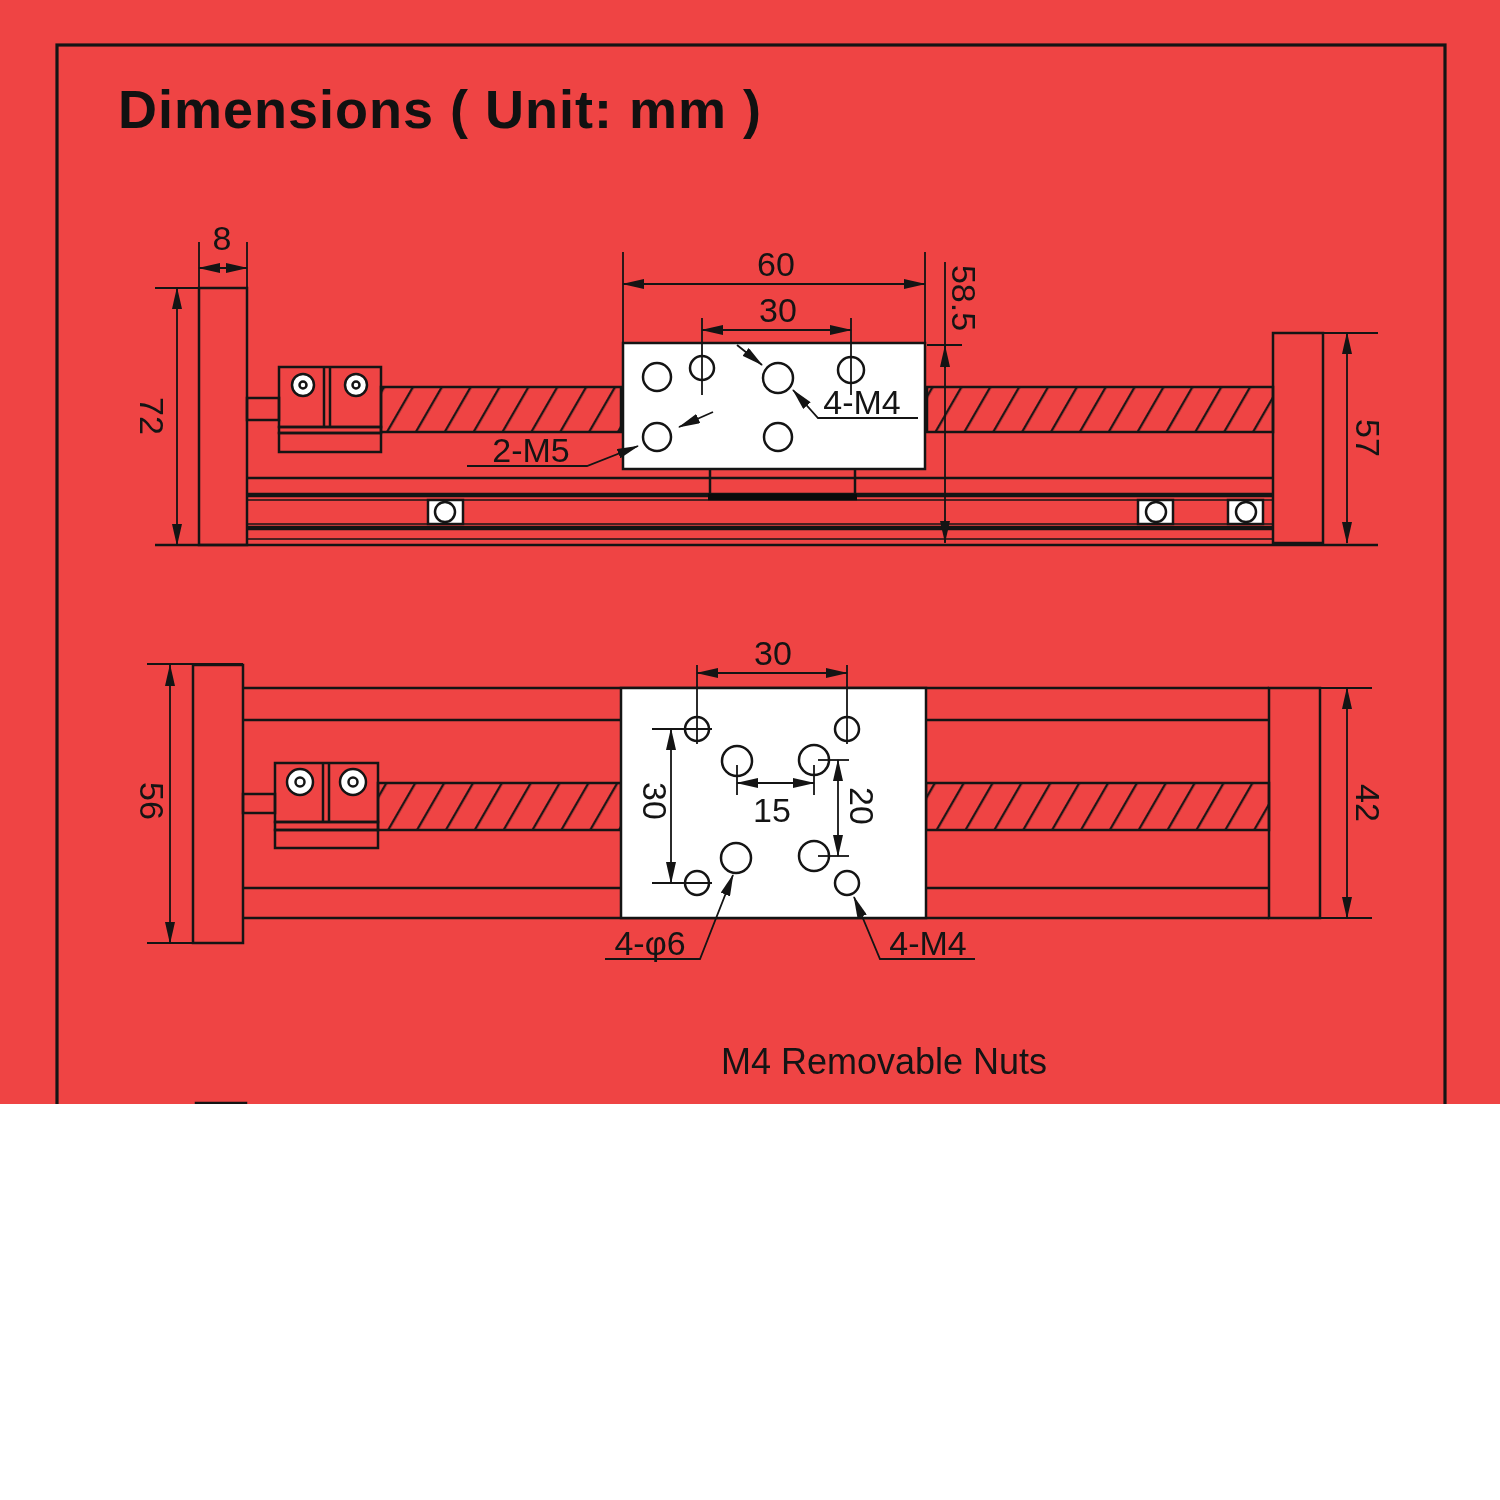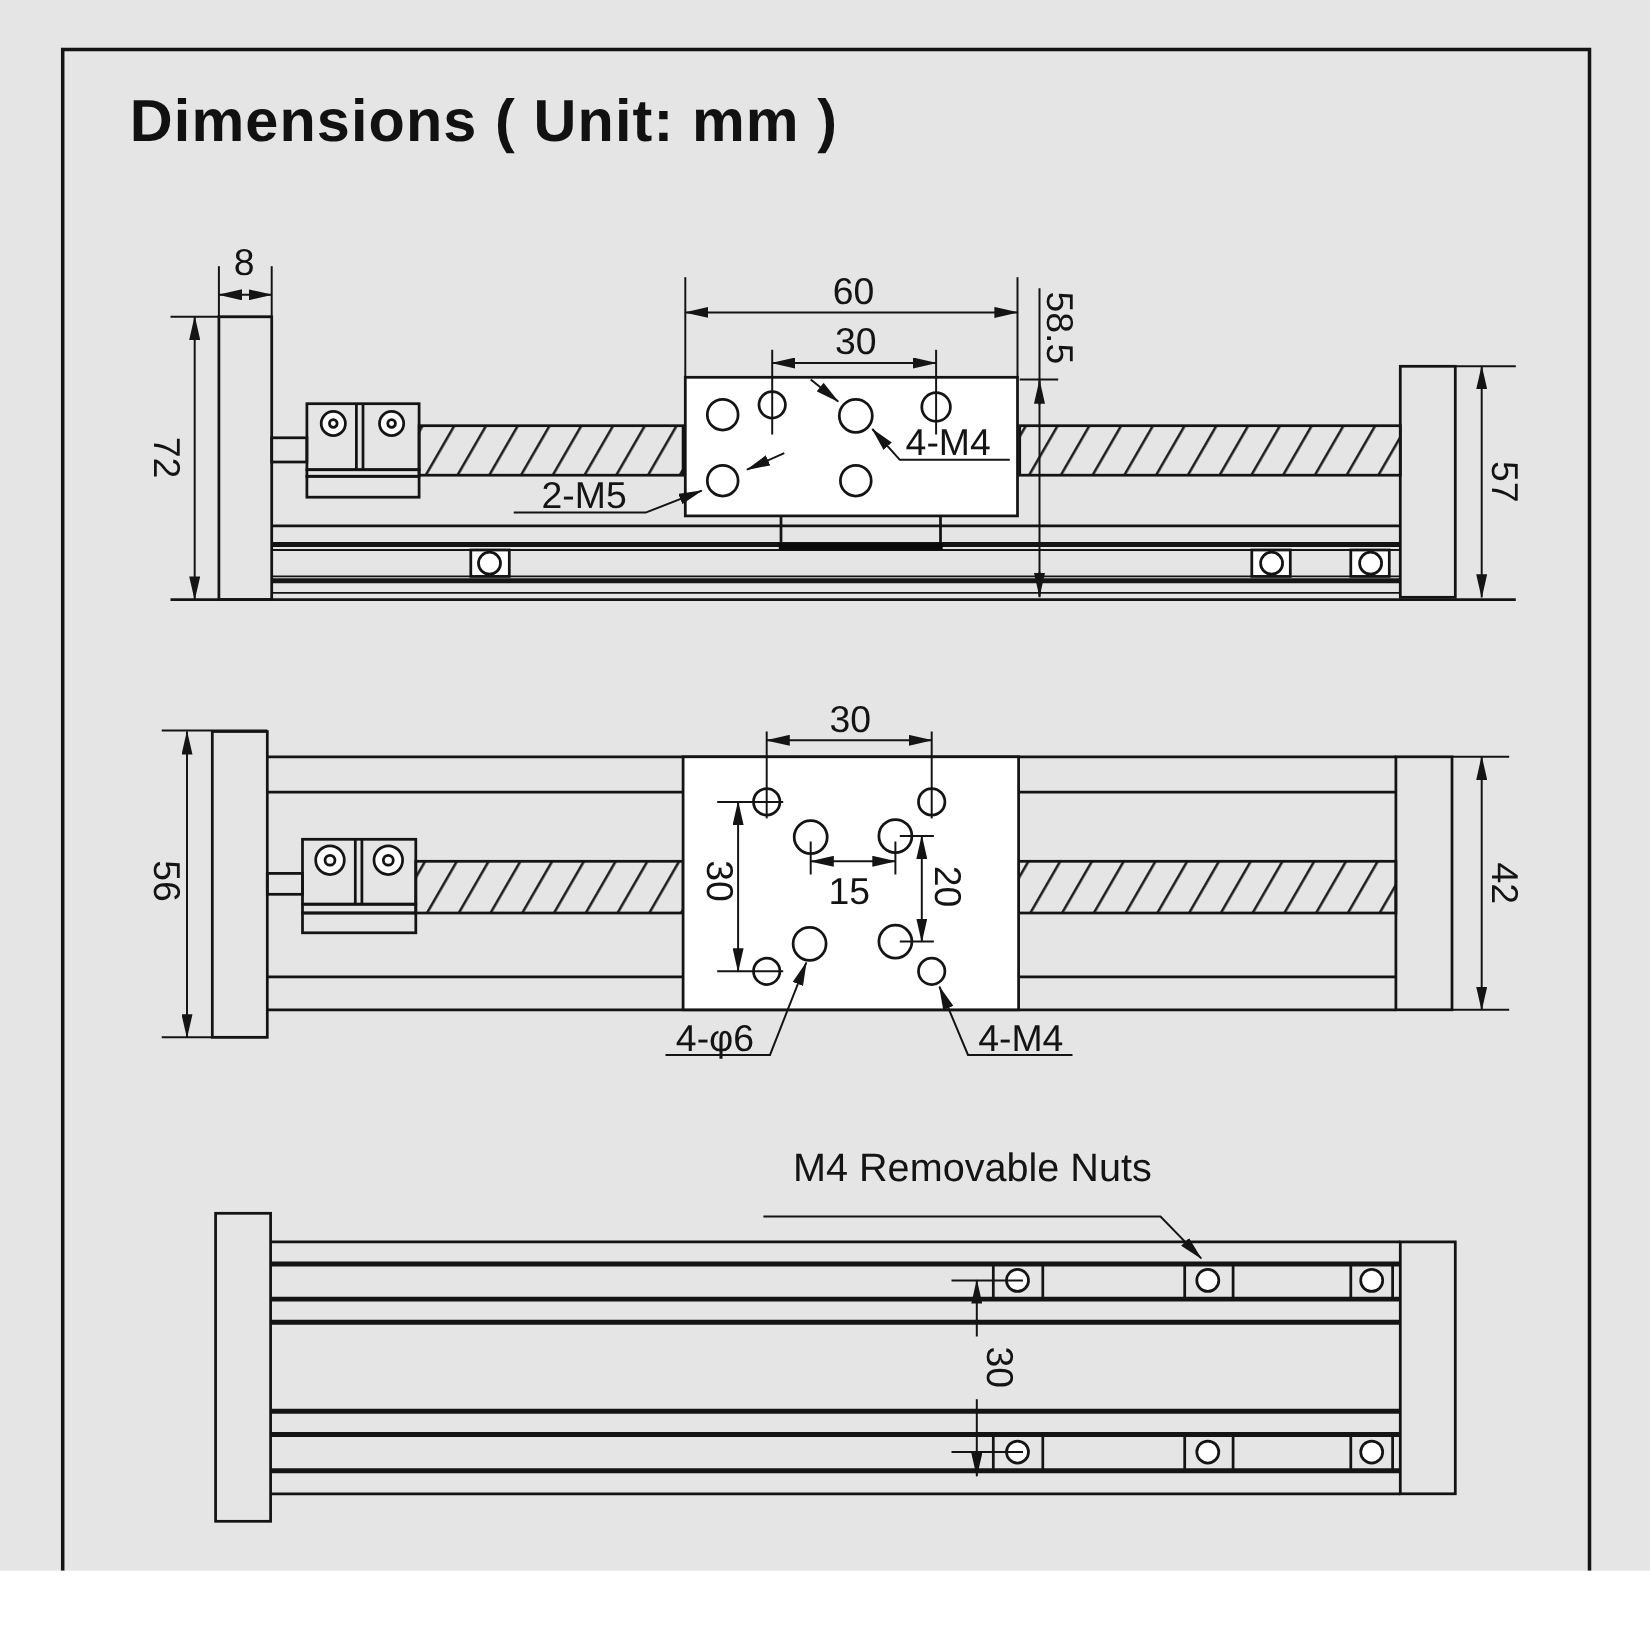--- a/index.html
+++ b/index.html
@@ -1,16 +1,16 @@
 <!DOCTYPE html>
 <html><head>
 <meta charset="utf-8">
 <style>
   html,body{margin:0;padding:0;background:#ffffff;}
-  .page{position:relative;width:1500px;height:1428px;background:#e5e5e5;overflow:hidden;text-decoration:underline;}
+  .page{position:relative;width:1500px;height:1104px;background:#ef4444;overflow:hidden;text-decoration:underline;}
   svg{position:absolute;left:0;top:0;}
   .ln{stroke:#141414;stroke-width:2.5;fill:none;stroke-linecap:butt;}
   .thin{stroke:#141414;stroke-width:1.6;fill:none;}
   .thick{stroke:#141414;stroke-width:4.5;fill:none;}
   .xthick{stroke:#0a0a0a;stroke-width:6.5;fill:none;}
   .hole{fill:#ffffff;stroke:#141414;stroke-width:2.5;}
   .dim{stroke:#141414;stroke-width:1.8;fill:none;}
   .txt{font-family:"Liberation Sans","DejaVu Sans",sans-serif;font-size:34px;fill:#141414;}
   .txtm{font-family:"Liberation Sans","DejaVu Sans",sans-serif;font-size:36px;fill:#141414;}
   .title{font-family:"Liberation Sans","DejaVu Sans",sans-serif;font-size:54px;font-weight:bold;fill:#111111;letter-spacing:1px;}

